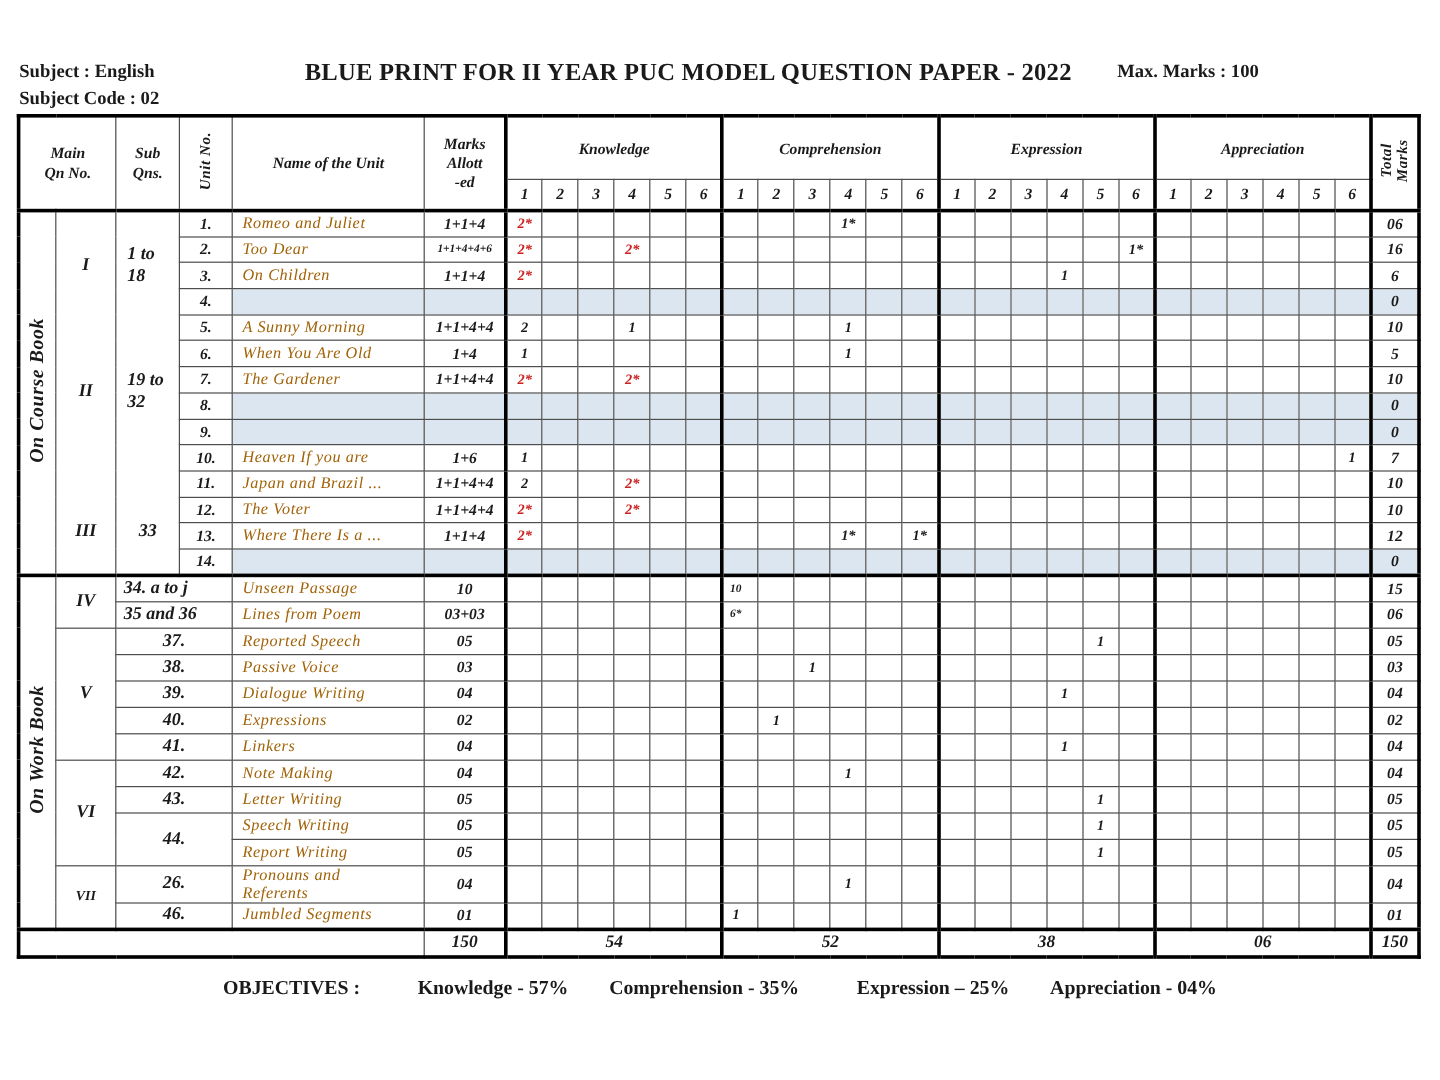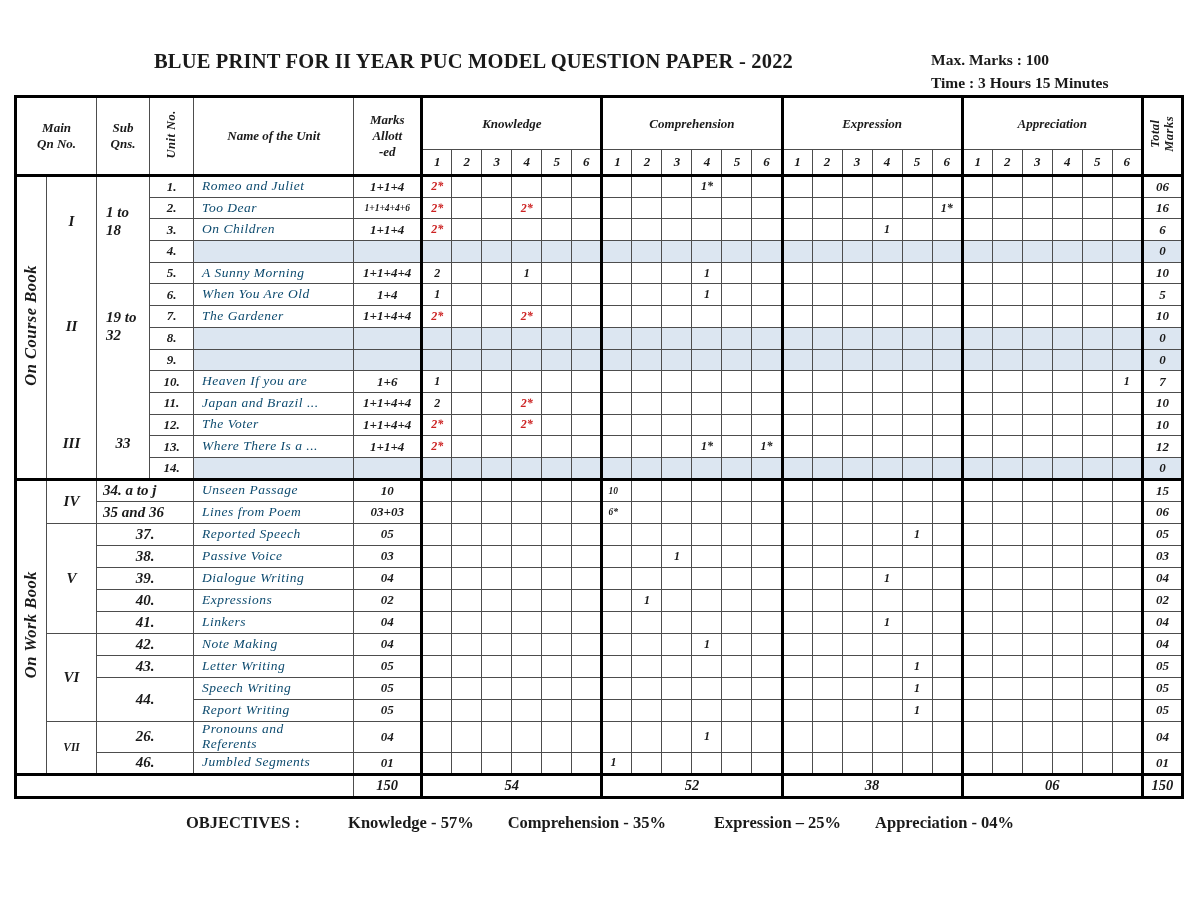--- a/index.html
+++ b/index.html
@@ -36,21 +36,21 @@
   td.book { font-weight:bold; }
   td.book .vert { font-size:16.5px; }
   td.roman-box, td.sub-box { position:relative; }
   .ov { position:absolute; left:0; right:0; transform:translateY(-50%); font-weight:bold; font-size:15px; line-height:1.2; }
   .ov.left { text-align:left; padding-left:9px; }
   td.roman { font-weight:bold; font-size:15px; }
   td.roman.sm { font-size:11.5px; }
   td.qno { font-weight:bold; font-size:13px; }
   td.qno-w { font-weight:bold; font-size:15px; }
   td.qno-w.lft { text-align:left; padding-left:6px; }
-  td.name { text-align:left; padding-left:8px; font-size:13.5px; color:#0c4a6e; letter-spacing:0.5px; line-height:1.1; }
+  td.name { text-align:left; padding-left:8px; font-size:13.5px; color:#a16207; letter-spacing:0.5px; line-height:1.1; }
   td.marks { font-weight:bold; font-size:13px; }
   td.marks.sm { font-size:9.5px; }
   td.mk { font-weight:bold; font-size:12px; }
   td.mk.red { color:var(--red); }
   td.mk.smv { font-size:9.5px; text-align:left; padding-left:5px; }
   td.mk.lft { text-align:left; padding-left:7px; }
   td.totc { font-weight:bold; font-size:13px; }
   td.gtot { font-weight:bold; font-size:14.5px;margin-top:16px; }
   .shade { background:var(--shade); }
   th.vcell .vert { font-size:12.5px; line-height:1.1; }
@@ -59,24 +59,27 @@
   .objectives { position:absolute; top:813px; left:0; width:100%; text-align:center; font-weight:bold; font-size:16.5px; }
   .objectives .obj-item { margin-left:34px; }
   .objectives .obj-item.gap { margin-left:48px; }
 </style>
 </head>
 <body>
 
 <div class="page">
 
   <div class="doc-header">
+    <div class="subj-block">
+      <div>Subject : English</div>
+      <div>Subject Code : 02</div>
+    </div>
     <div class="doc-title">BLUE PRINT FOR II YEAR PUC MODEL QUESTION PAPER - 2022</div>
     <div class="mm-block">
       <div>Max. Marks : 100</div>
-      <div>Time : 3 Hours 15 Minutes</div>
     </div>
   </div>
 
   <table class="bp" id="blueprint-table">
       <colgroup>
         <col style="width: 31px;">
         <col style="width: 50px;">
         <col style="width: 53px;">
         <col style="width: 44px;">
         <col style="width: 160px;">

